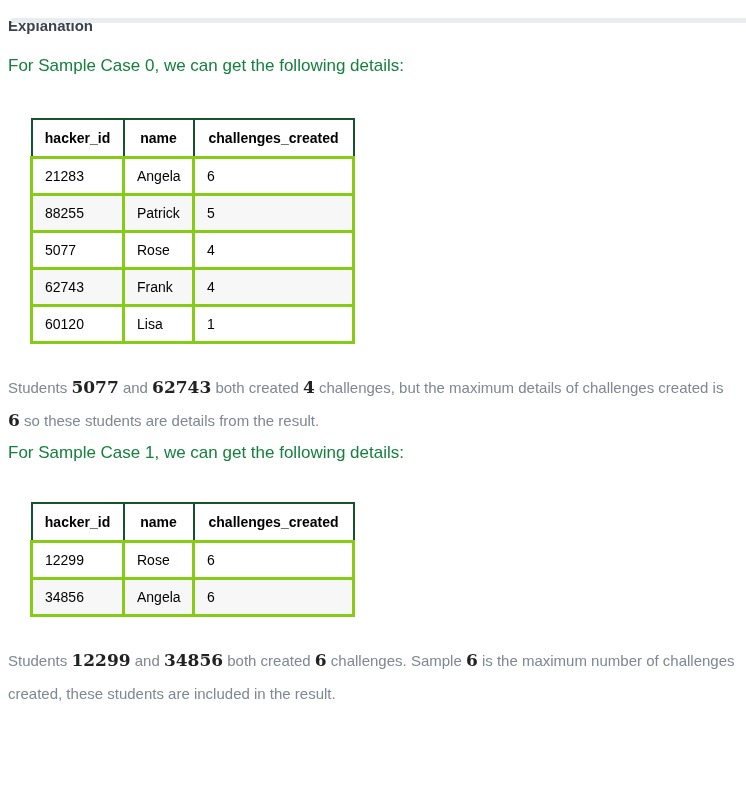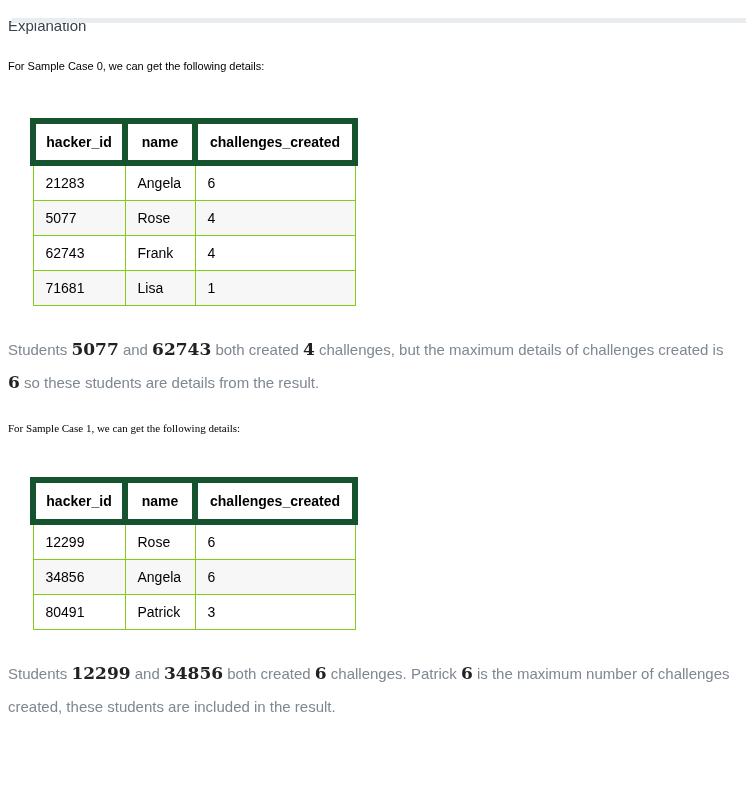--- a/index.html
+++ b/index.html
@@ -25,58 +25,57 @@
     right: 0;
     height: 5px;
     background: #e9edf0;
     border-top-left-radius: 3px;
     border-bottom-left-radius: 3px;
   }
   h3.section-heading {
     margin: 18px 0 12px 0;
     font-size: 15px;
     line-height: 16px;
-    font-weight: 400;
+    font-weight: 700;
     color: #39424e;
   }
   p.intro {
     margin: 23px 0 0 0;
-    font-size: 11px;
+    font-size: 17px;
     line-height: 18px;
-    color: #000000;
+    color: #15803d;
   }
   p.intro.second {
-    margin-top: 20px;
-    font-family: Liberation Serif, serif;
+    margin-top: 7px;
   }
   table.sample-table {
     margin: 43px 0 0 22px;
     border-collapse: collapse;
     table-layout: fixed;
     width: 322px;
     background: #ffffff;
   }
   table.sample-table.second {
     margin-top: 40px;
   }
   .sample-table col.c1 { width: 92px; }
   .sample-table col.c2 { width: 70px; }
   .sample-table col.c3 { width: 160px; }
   .sample-table th {
-    border: 6px solid #14532d;
+    border: 2px solid #14532d;
     padding: 10px 8px;
     font-size: 14px;
     line-height: 16px;
     font-weight: 700;
     color: #000000;
     text-align: center;
     background: #ffffff;
   }
   .sample-table td {
-    border: 1px solid #84cc16;
+    border: 3px solid #84cc16;
     padding: 9px 12px;
     font-size: 14px;
     line-height: 16px;
     color: #000000;
     text-align: left;
   }
   .sample-table tbody tr:nth-child(even) { background: #f7f7f7; }
   p.note {
     margin: 27px 0 0 0;
     font-size: 15px;
@@ -113,31 +112,36 @@
           <th>challenges_created</th>
         </tr>
     </thead>
     <tbody>
         <tr>
           <td>21283</td>
           <td>Angela</td>
           <td>6</td>
         </tr>
         <tr>
+          <td>88255</td>
+          <td>Patrick</td>
+          <td>5</td>
+        </tr>
+        <tr>
           <td>5077</td>
           <td>Rose</td>
           <td>4</td>
         </tr>
         <tr>
           <td>62743</td>
           <td>Frank</td>
           <td>4</td>
         </tr>
         <tr>
-          <td>71681</td>
+          <td>60120</td>
           <td>Lisa</td>
           <td>1</td>
         </tr>
       </tbody>
   </table>
 
   <p class="note"><span>Students </span><span class="math">5077</span><span> and </span><span class="math">62743</span><span> both created </span><span class="math">4</span><span> challenges, but the maximum details of challenges created is </span><span class="math">6</span><span> so these students are details from the result.</span></p>
 
   <p class="intro second">For Sample Case 1, we can get the following details:</p>
 
@@ -158,22 +162,17 @@
         <tr>
           <td>12299</td>
           <td>Rose</td>
           <td>6</td>
         </tr>
         <tr>
           <td>34856</td>
           <td>Angela</td>
           <td>6</td>
         </tr>
-        <tr>
-          <td>80491</td>
-          <td>Patrick</td>
-          <td>3</td>
-        </tr>
       </tbody>
   </table>
 
-  <p class="note"><span>Students </span><span class="math">12299</span><span> and </span><span class="math">34856</span><span> both created </span><span class="math">6</span><span> challenges. Patrick </span><span class="math">6</span><span> is the maximum number of challenges created, these students are included in the result.</span></p>
+  <p class="note"><span>Students </span><span class="math">12299</span><span> and </span><span class="math">34856</span><span> both created </span><span class="math">6</span><span> challenges. Sample </span><span class="math">6</span><span> is the maximum number of challenges created, these students are included in the result.</span></p>
 </div>
 
 </body></html>

